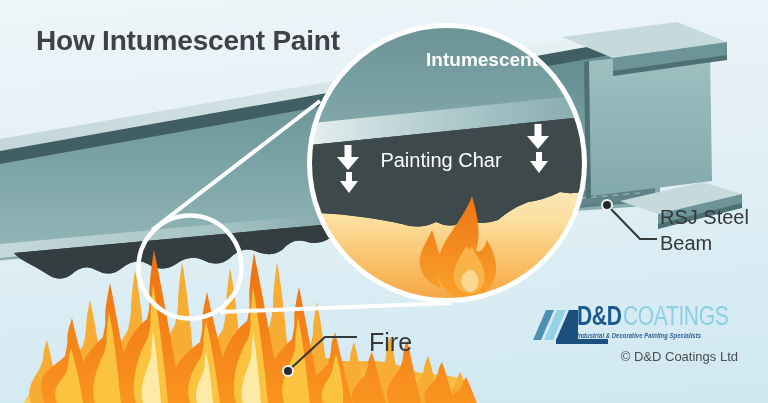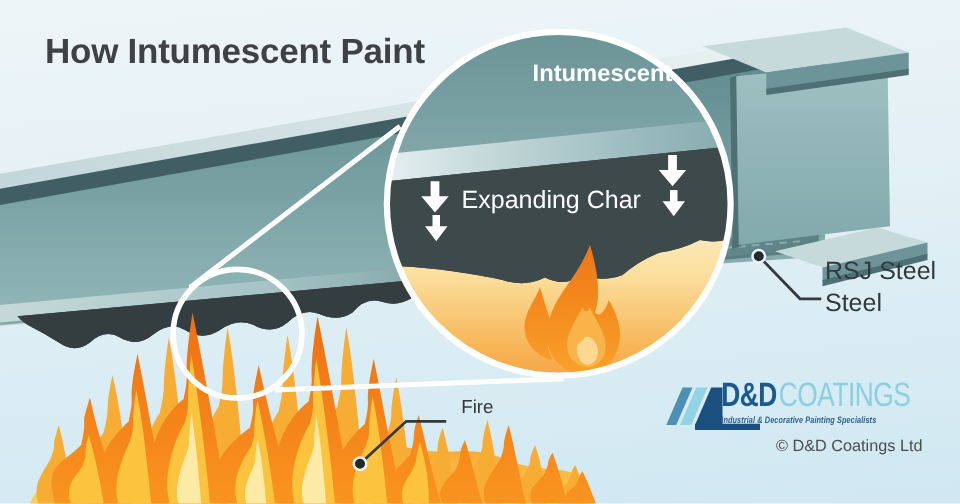--- a/index.html
+++ b/index.html
@@ -16,21 +16,21 @@
     color:#3e4245;letter-spacing:-0.2px;
   }
   .substrate-label{
     left:338px;top:49px;width:200px;text-align:right;
     font-size:19px;line-height:22px;color:#ffffff;font-weight:700;
   }
   .char-label{
     left:341px;top:149px;width:200px;text-align:center;
     font-size:20px;color:#ffffff;font-weight:400;
   }
-  .fire-label{left:369px;top:317px;font-size:15px;color:#34383b;}
+  .fire-label{left:369px;top:328px;font-size:25px;color:#34383b;}
   .rsj-label{left:660px;top:204px;font-size:20px;line-height:26px;color:#34383b;}
   .logo-text{
     left:577px;top:301px;width:260px;
     transform:scaleX(0.78);transform-origin:left top;
   }
   .logo-name{font-size:27px;line-height:30px;letter-spacing:-0.5px;white-space:nowrap;}
   .logo-name .bold{font-weight:700;color:#1a5a8e;}
   .logo-name .light{font-weight:400;color:#8ccfe0;margin-left:2px;}
   .logo-tagline{
     font-size:7.5px;font-style:italic;font-weight:700;color:#2d5f91;
@@ -239,27 +239,27 @@
 </svg>
 
 <div class="ov title">
   <div>How Intumescent Paint</div>
 </div>
 
 <div class="ov substrate-label">
   <div>Intumescent</div>
 </div>
 
-<div class="ov char-label">Expanding Char</div>
+<div class="ov char-label">Painting Char</div>
 
 <div class="ov fire-label">Fire</div>
 
 <div class="ov rsj-label">
   <div>RSJ Steel</div>
-  <div>Steel</div>
+  <div>Beam</div>
 </div>
 
 <div class="ov logo-text">
   <div class="logo-name">
     <span class="bold">D&amp;D</span><span class="light">COATINGS</span>
   </div>
   <div class="logo-tagline">Industrial &amp; Decorative Painting Specialists</div>
 </div>
 
 <div class="ov copyright">© D&amp;D Coatings Ltd</div>

